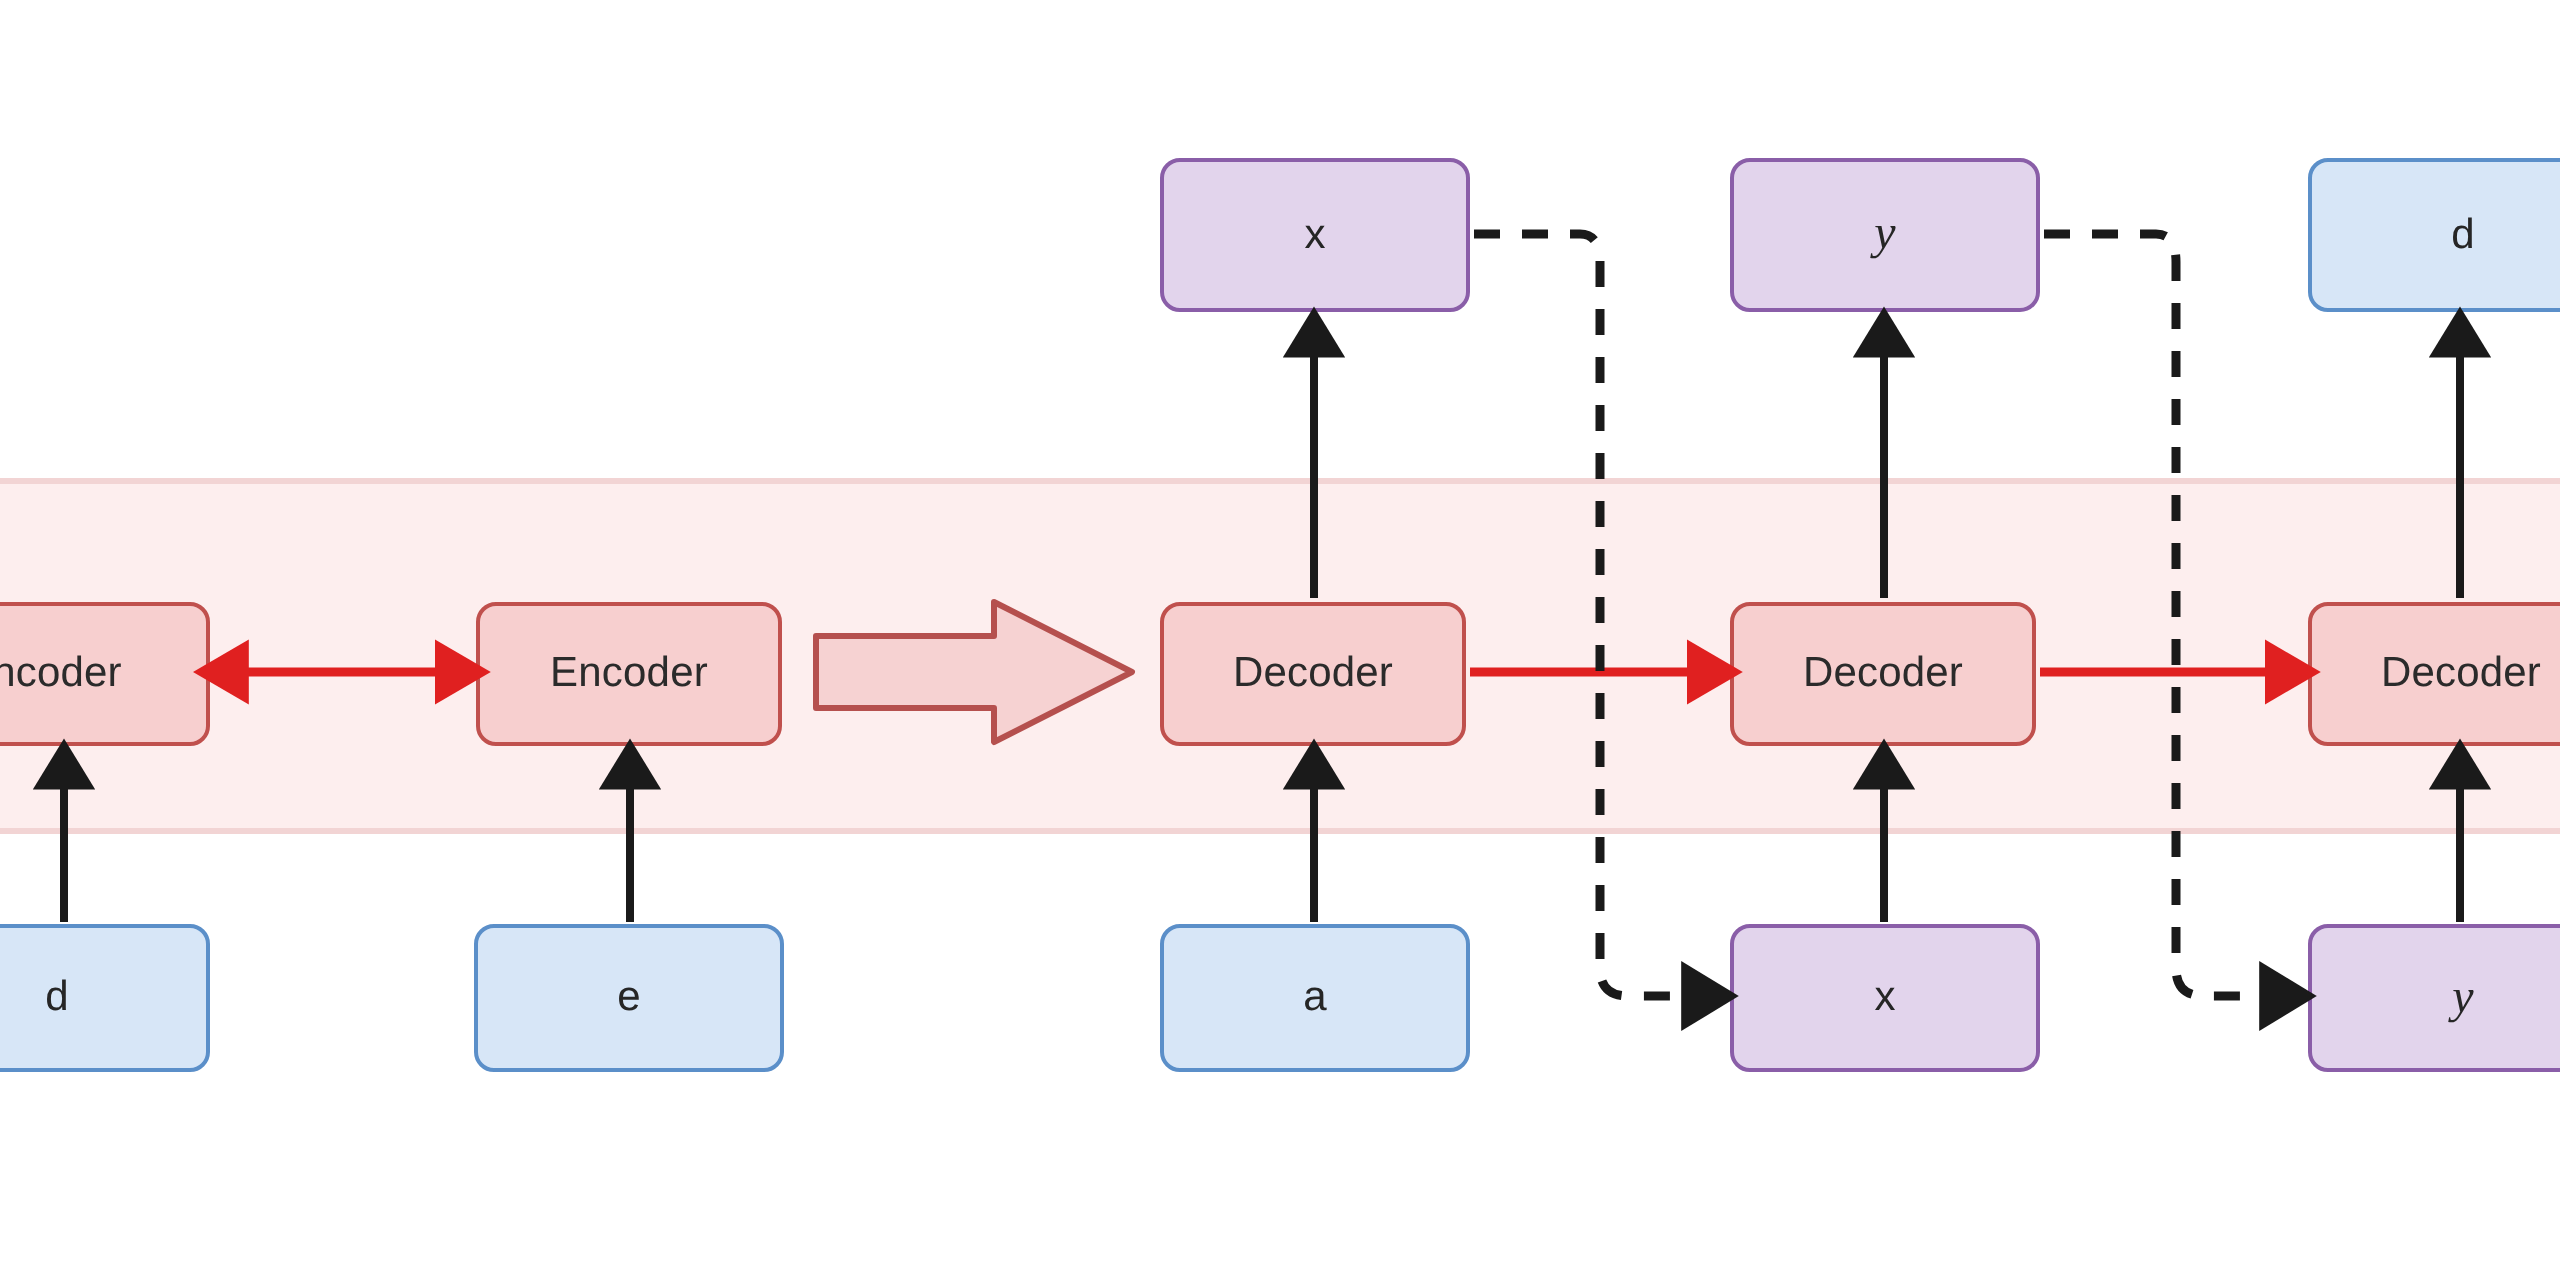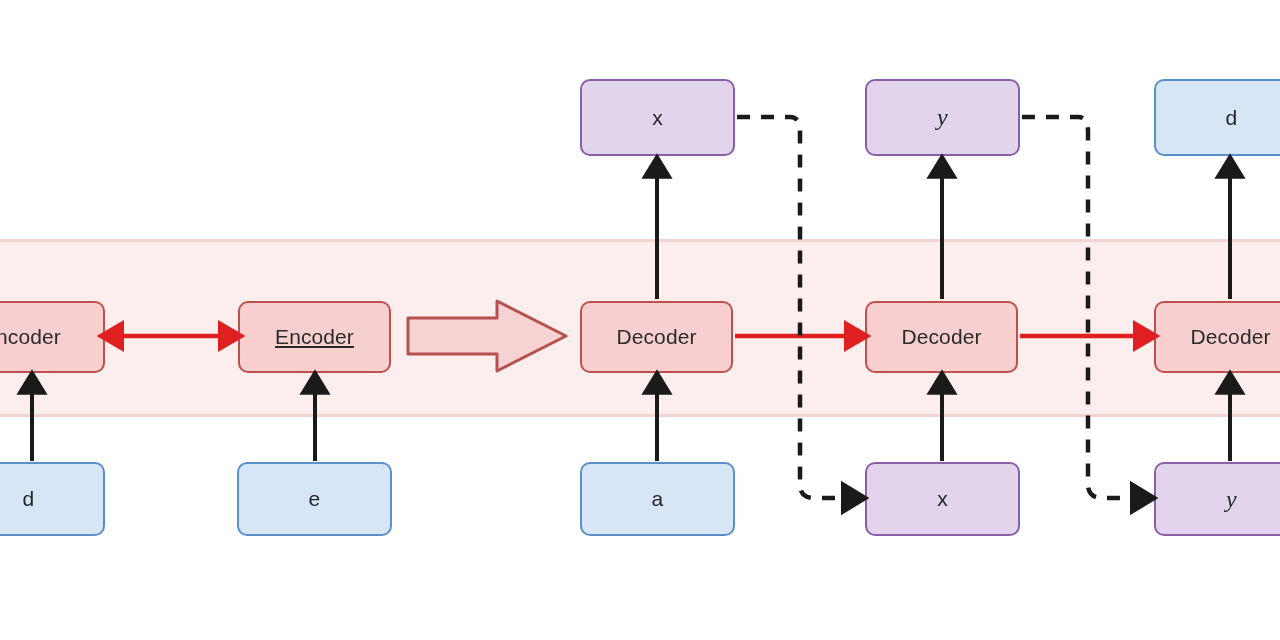--- a/index.html
+++ b/index.html
@@ -65,21 +65,21 @@
 <body>
 
 <div id="canvas">
 
   <div class="band" style="top:239px; height:172px;"></div>
 
   <div class="node red" style="left:-48px; top:301px; width:153px; height:72px;">
     <span class="lbl">ncoder</span>
   </div>
 
-  <div class="node red" style="left:238px; top:301px; width:153px; height:72px;text-decoration:underline;">
+  <div class="node red" style="left:238px; top:301px; width:153px; height:72px;">
     <span class="lbl">Encoder</span>
   </div>
 
   <div class="node red" style="left:580px; top:301px; width:153px; height:72px;">
     <span class="lbl">Decoder</span>
   </div>
 
   <div class="node red" style="left:865px; top:301px; width:153px; height:72px;">
     <span class="lbl">Decoder</span>
   </div>

